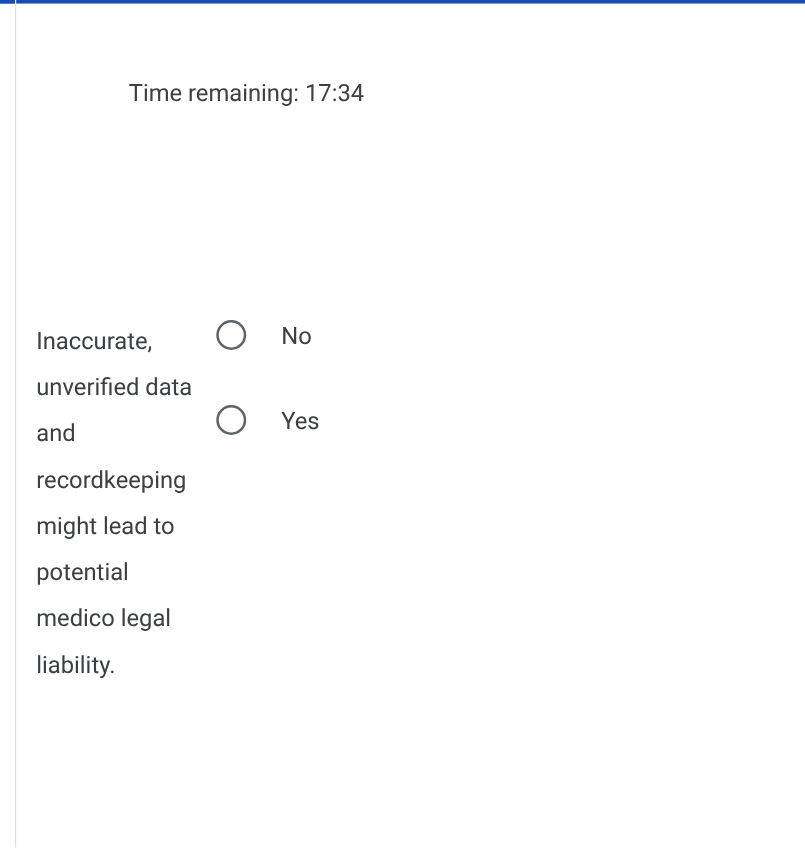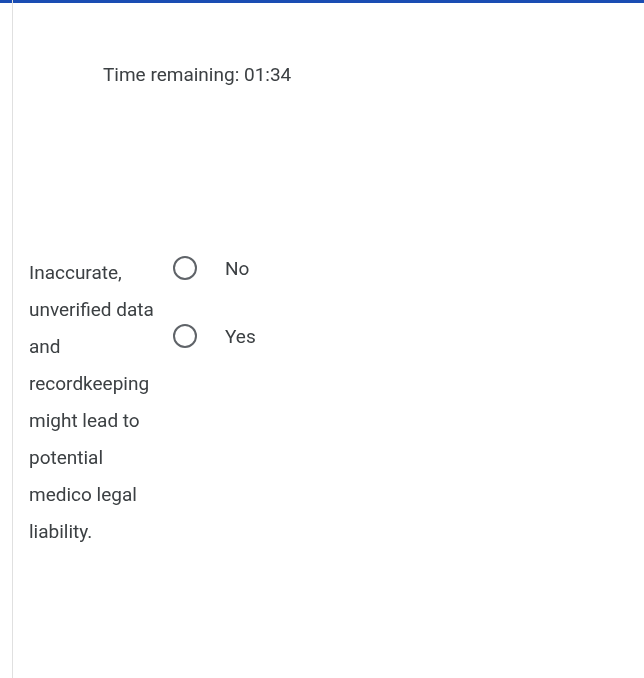--- a/index.html
+++ b/index.html
@@ -74,21 +74,21 @@
     }
   </style>
 </head>
 <body>
 
 <div class="top-border"></div>
 <div class="left-border"></div>
 
 <div class="content">
 
-  <div class="time-remaining">Time remaining: 01:34</div>
+  <div class="time-remaining">Time remaining: 17:34</div>
 
   <div class="question-area">
 
     <div class="question-text">Inaccurate, unverified data and recordkeeping might lead to potential medico legal liability.</div>
 
     <div class="options">
 
       <div class="option-row">
         <div class="radio"></div>
         <div class="option-label">No</div>

